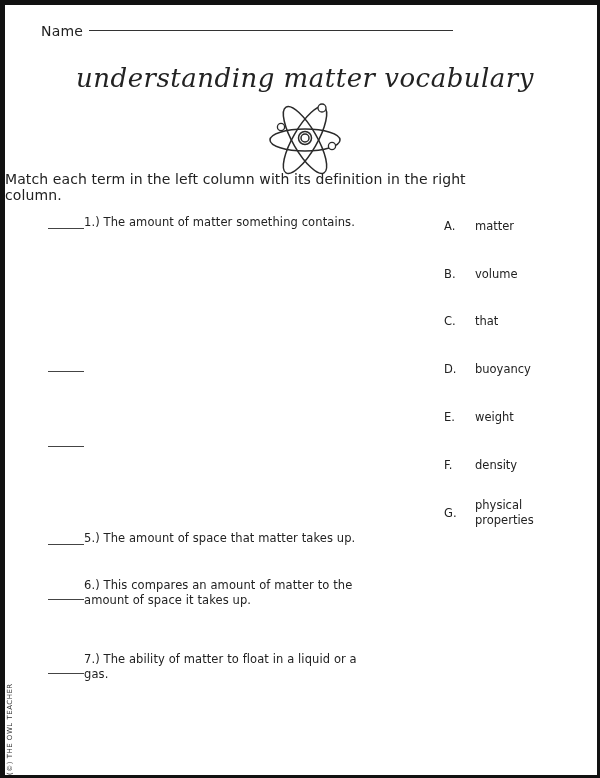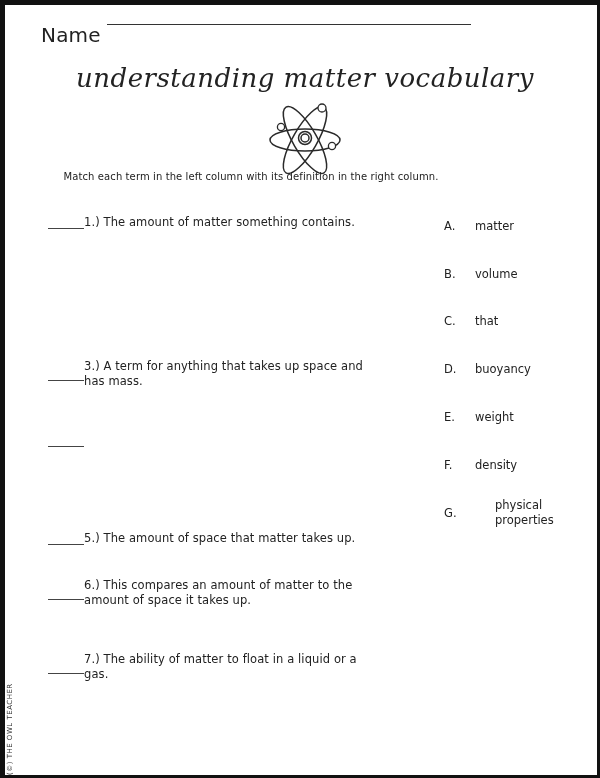--- a/index.html
+++ b/index.html
@@ -23,24 +23,24 @@
       border-left: 5px solid #111111;
       border-top: 5px solid #111111;
       border-right: 3px solid #111111;
       border-bottom: 3px solid #111111;
       background: #ffffff;
     }
     .name-row {
       position: absolute;
       left: 36px;
       top: 18px;
-      font-size: 20px;
+      font-size: 14px;
       color: #222;
       display: flex;
-      align-items: flex-start;
+      align-items: center;
     }
     .name-label {
       letter-spacing: 0.2px;
     }
     .name-line {
       display: inline-block;
       width: 364px;
       height: 1px;
       border-bottom: 1px solid #333;
       margin-left: 6px;
@@ -64,22 +64,21 @@
       left: 257px;
       top: 92px;
       width: 86px;
       height: 86px;
     }
     .instructions {
       position: absolute;
       left: 0;
       top: 166px;
       width: 492px;
-      text-align: center;
-      font-size: 10px;
+      font-size: 14px;
       color: #222;
       letter-spacing: 0.1px;
     }
     .question {
       position: absolute;
       left: 43px;
       width: 360px;
       display: flex;
       align-items: center;
     }
@@ -157,21 +156,20 @@
   <div class="instructions">Match each term in the left column with its definition in the right column.</div>
 
   <div class="question" style="top: 210px;">
     <span class="blank"></span>
     <span class="q-text">1.) The amount of matter something contains.</span>
   </div>
 
 
   <div class="question" style="top: 354px;">
     <span class="blank"></span>
-    <span class="q-text">3.) A term for anything that takes up space and has mass.</span>
   </div>
 
   <div class="question" style="top: 429px;">
     <span class="blank"></span>
   </div>
 
   <div class="question" style="top: 526px;">
     <span class="blank"></span>
     <span class="q-text">5.) The amount of space that matter takes up.</span>
   </div>
@@ -205,18 +203,18 @@
   <div class="term" style="top: 405px;">
     <span class="term-letter">E.</span>
     <span class="term-word">weight</span>
   </div>
   <div class="term" style="top: 453px;">
     <span class="term-letter">F.</span>
     <span class="term-word">density</span>
   </div>
   <div class="term" style="top: 493px;">
     <span class="term-letter">G.</span>
-    <span class="term-word" style="width:70px;margin-left:20px;">physical properties</span>
+    <span class="term-word" style="width:70px;">physical properties</span>
   </div>
 
   <div class="credit">(©) THE OWL TEACHER</div>
 
 </div>
 
 </body></html>

